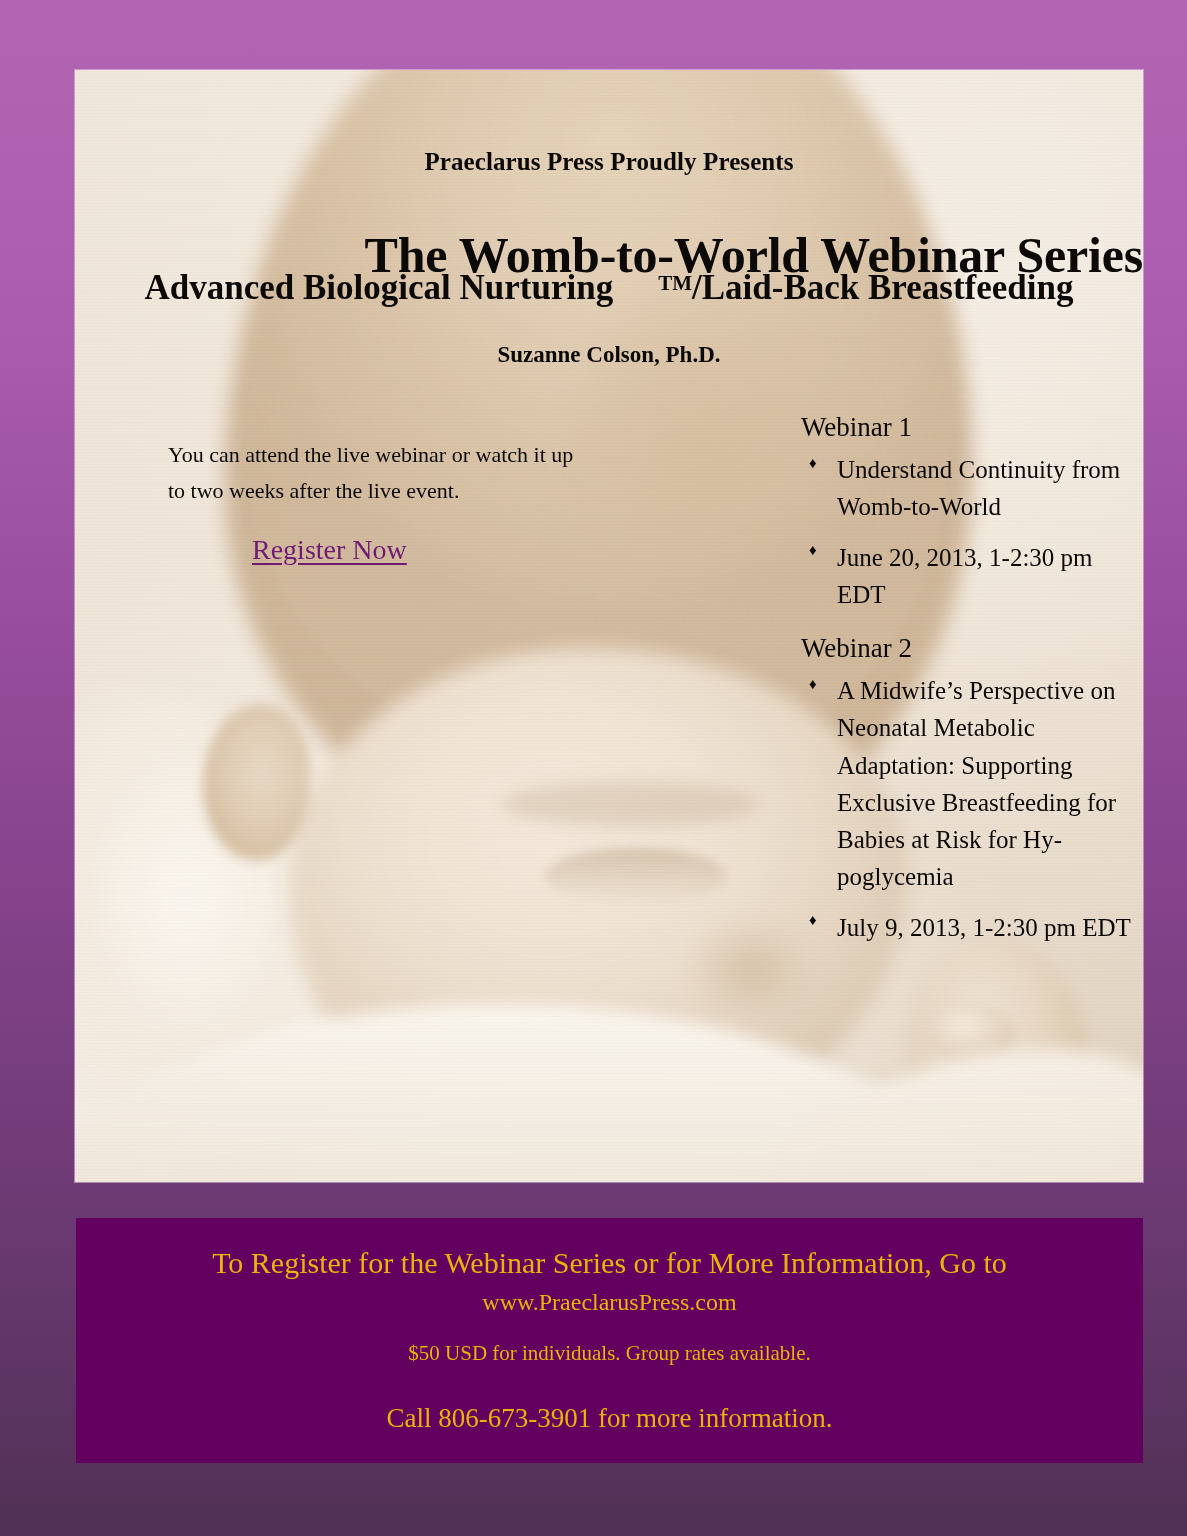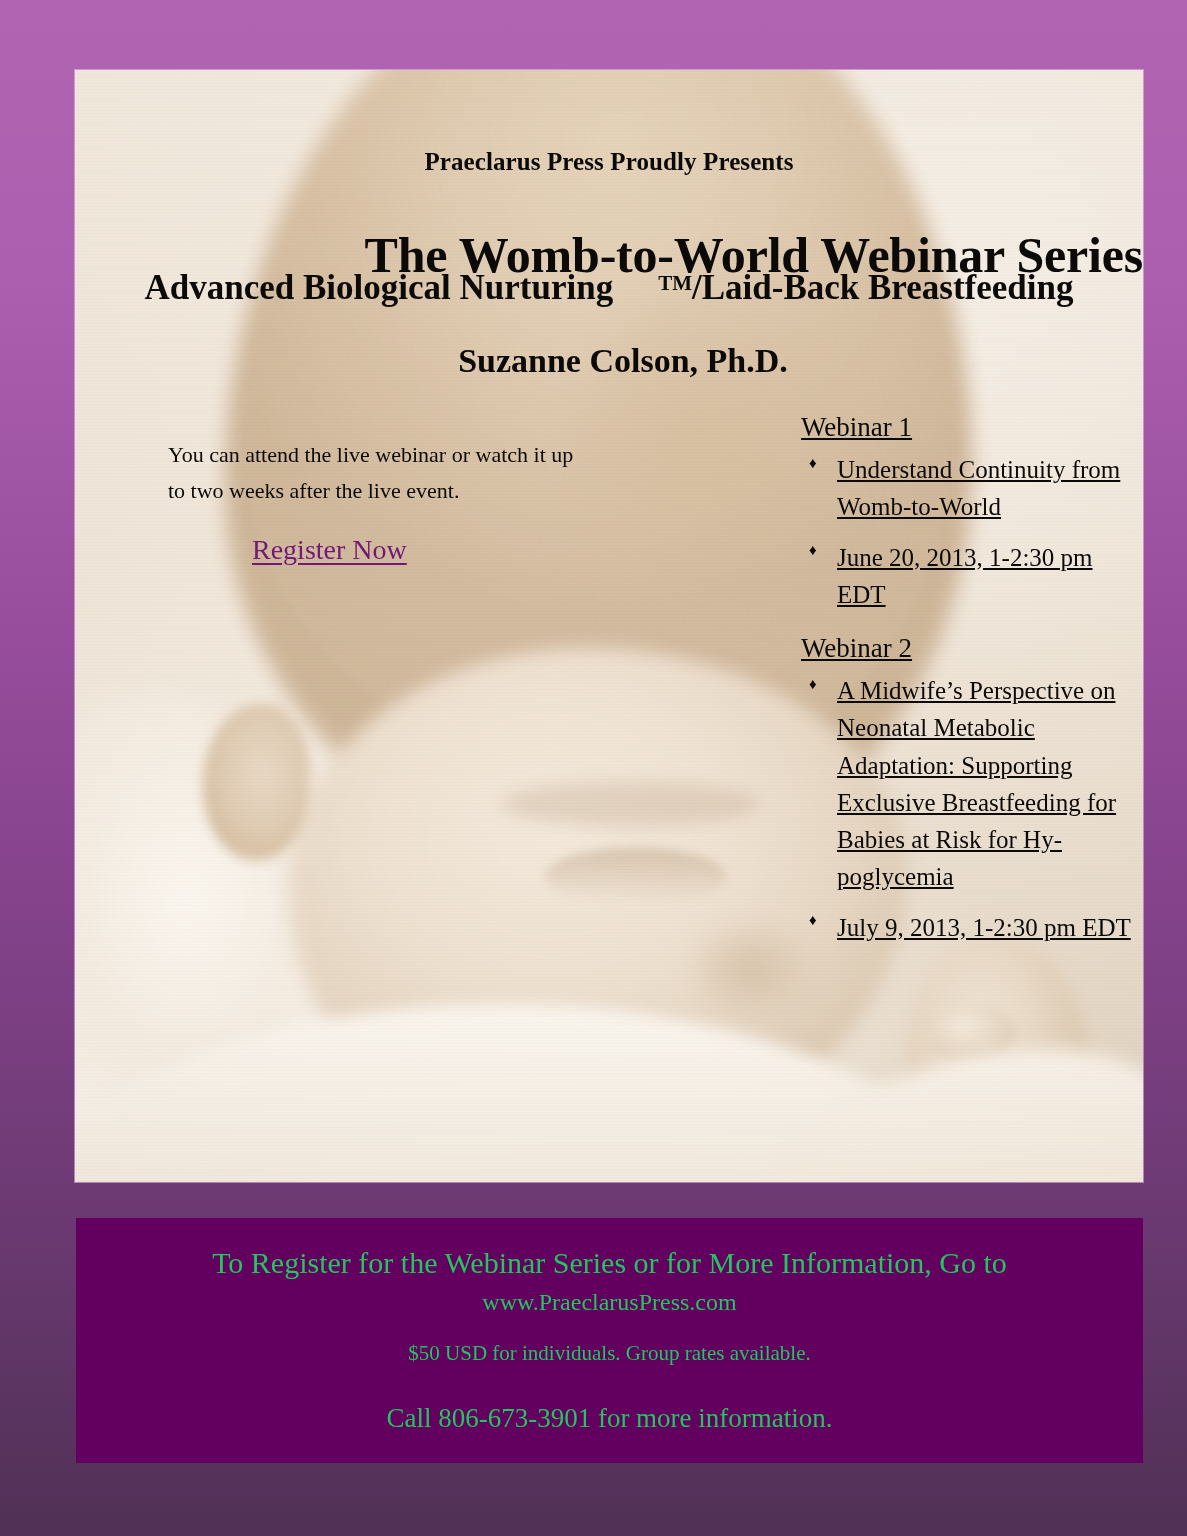--- a/index.html
+++ b/index.html
@@ -248,23 +248,22 @@
     vertical-align: 0.45em;
     font-weight: bold;
     margin-left: 45px;
   }
   .speaker {
     position: absolute;
     top: 272px;
     left: 0;
     width: 100%;
     text-align: center;
-    font-size: 34px;
+    font-size: 23px;
     font-weight: bold;
-    padding-left: 14px;
   }
 
   
   .left-col {
     position: absolute;
     left: 93px;
     top: 345px;
     width: 420px;
   }
   .left-col .blurb {
@@ -284,21 +283,20 @@
     color: #701a75;
     cursor: pointer;
   }
 
   
   .right-col {
     position: absolute;
     left: 726px;
     top: 340px;
     width: 330px;
-    text-decoration: underline;
   }
   .webinar-heading {
     font-size: 27px;
     line-height: 1.3;
     margin: 0 0 6px 0;
     font-weight: normal;
   }
   .webinar-heading.second {
     margin-top: 18px;
   }
@@ -323,21 +321,21 @@
   }
 
   
   .footer {
     position: absolute;
     left: 76px;
     top: 1218px;
     width: 1067px;
     height: 245px;
     background: #63005f;
-    color: #22c55e;
+    color: #eab308;
     text-align: center;
     box-sizing: border-box;
     padding-top: 24px;
   }
   .footer-line1 {
     font-size: 30px;
     line-height: 1.42;
     padding: 0 40px;
   }
   .footer-url {

